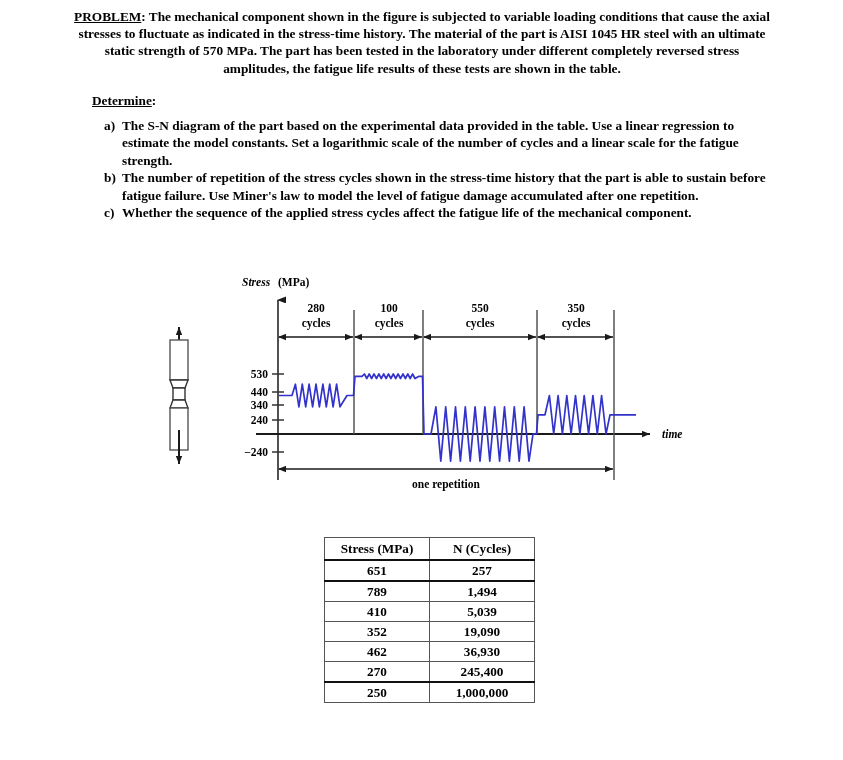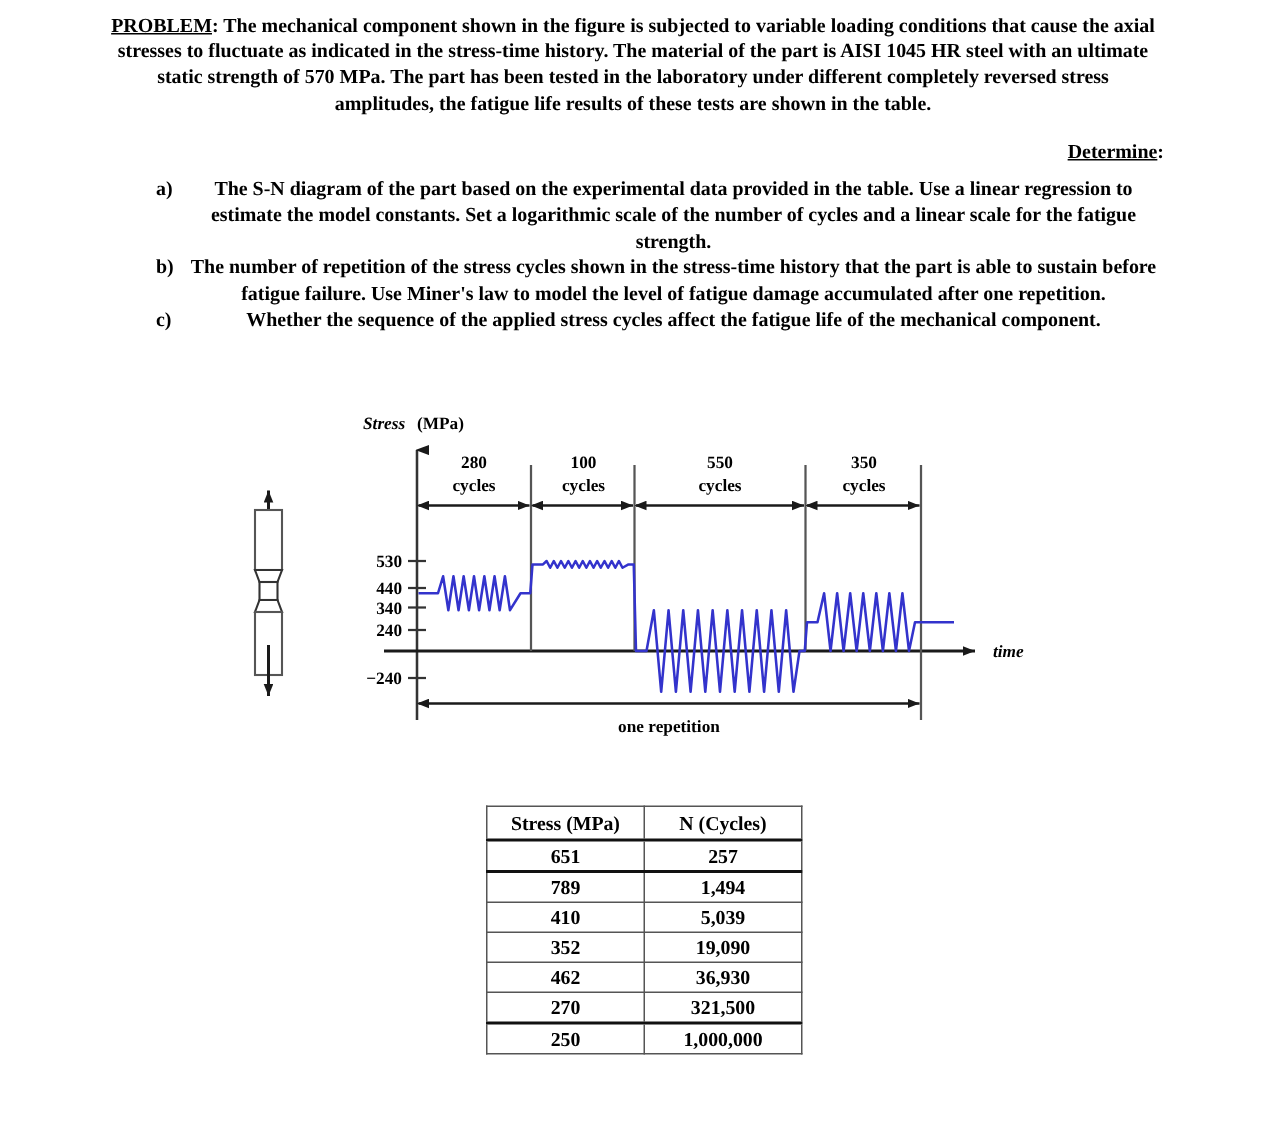--- a/index.html
+++ b/index.html
@@ -37,35 +37,33 @@
     position: absolute;
     left: 92px;
     top: 92px;
     width: 684px;
     font-size: 13.3px;
     font-weight: bold;
   }
   #determine-heading {
     line-height: 18px;
     margin-bottom: 7px;
-    text-align: right;
   }
   .determine-item {
     display: flex;
     align-items: flex-start;
     line-height: 17.4px;
     margin-left: 12px;
   }
   .determine-marker {
     width: 18px;
     flex: 0 0 18px;
   }
   .determine-text {
     flex: 1 1 auto;
-    text-align: center;
   }
 
   
   #figure-area {
     position: absolute;
     left: 0;
     top: 262px;
     width: 843px;
     height: 250px;
   }
@@ -286,21 +284,21 @@
         <tr>
           <td class="col-stress">352</td>
           <td class="col-cycles">19,090</td>
         </tr>
         <tr>
           <td class="col-stress">462</td>
           <td class="col-cycles">36,930</td>
         </tr>
         <tr>
           <td class="col-stress">270</td>
-          <td class="col-cycles">321,500</td>
+          <td class="col-cycles">245,400</td>
         </tr>
         <tr>
           <td class="col-stress">250</td>
           <td class="col-cycles">1,000,000</td>
         </tr>
       </tbody>
   </table>
 </div>
 
 <div id="page-corner-mark"></div>

